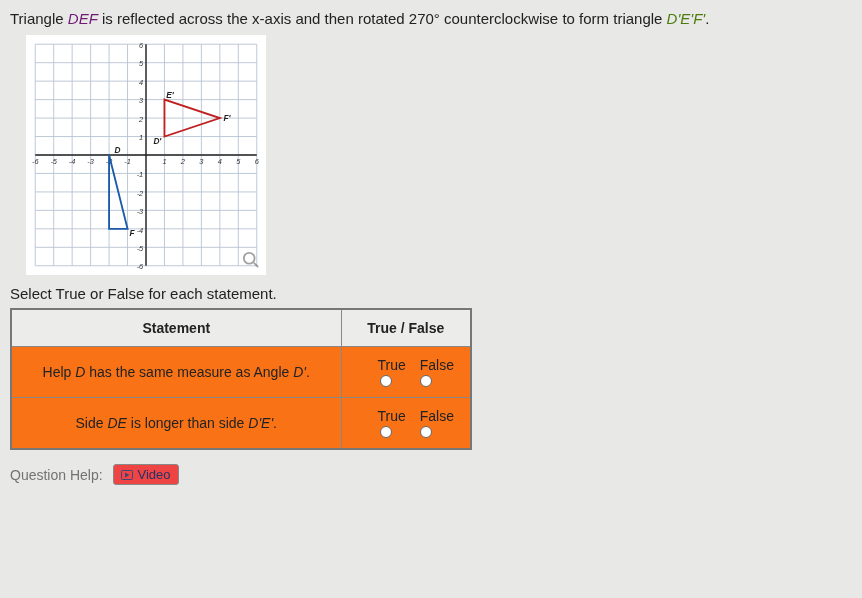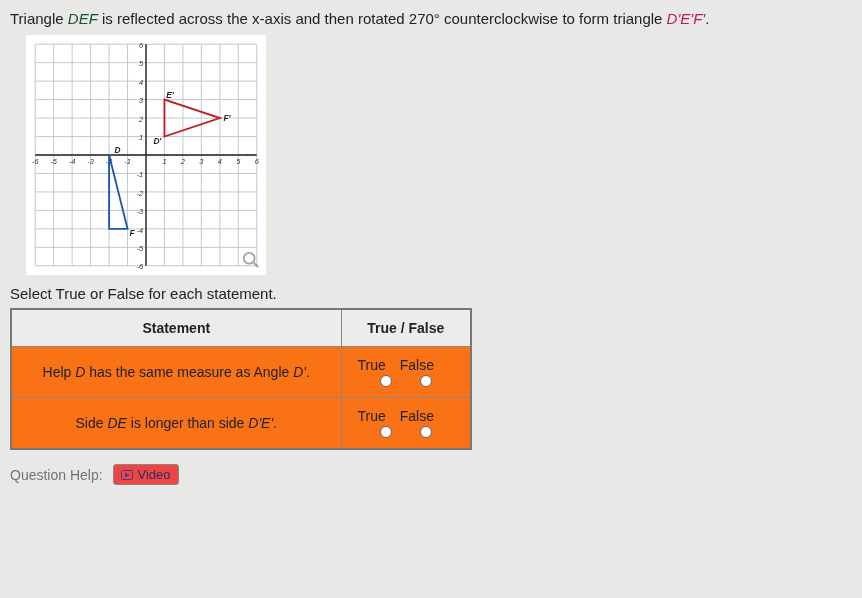--- a/index.html
+++ b/index.html
@@ -6,22 +6,22 @@
     body {
       font-family: Arial, Helvetica, sans-serif;
       background: #e8e8e6;
       width: 862px;
       height: 598px;
       padding: 8px 10px;
       color: #222;
       font-size: 15px;
     }
     .question-text { margin-bottom: 6px; line-height: 1.4; }
-    .tri-def { color: #14532d; font-style: italic; font-weight: 500; }
-    .tri-prime { color: #be185d; font-style: italic; font-weight: 500; }
+    .tri-def { color: #701a75; font-style: italic; font-weight: 500; }
+    .tri-prime { color: #4d7c0f; font-style: italic; font-weight: 500; }
     .grid-wrap {
       margin: 4px 0 10px 16px;
       width: 240px;
       height: 240px;
       position: relative;
       background: #fff;
     }
     .grid-wrap svg { width: 100%; height: 100%; display: block; }
     .select-text { margin-bottom: 6px; }
     table.tf {
@@ -31,21 +31,21 @@
     }
     table.tf th, table.tf td {
       border: 1px solid #888;
       padding: 10px 16px;
       text-align: center;
       font-size: 14px;
     }
     table.tf th { font-weight: bold; background: #ececea; }
     .stmt-cell { text-align: center; min-width: 330px; }
     .tf-cell { min-width: 130px; }
-    .tf-labels { display: flex; justify-content: flex-start; gap: 14px; }
+    .tf-labels { display: flex; justify-content: flex-end; gap: 14px; }
     .tf-radios { display: flex; justify-content: center; gap: 28px; margin-top: 2px; }
     .radio {
       width: 12px; height: 12px; border: 1.5px solid #666; border-radius: 50%;
       display: inline-block; cursor: pointer; background: #fff;
     }
     .qh { margin-top: 14px; font-size: 14px; }
     .qh-label { color: #737373; }
     .video-btn {
       display: inline-flex; align-items: center; gap: 5px;
       border: 1px solid #888; background: #ef4444;

